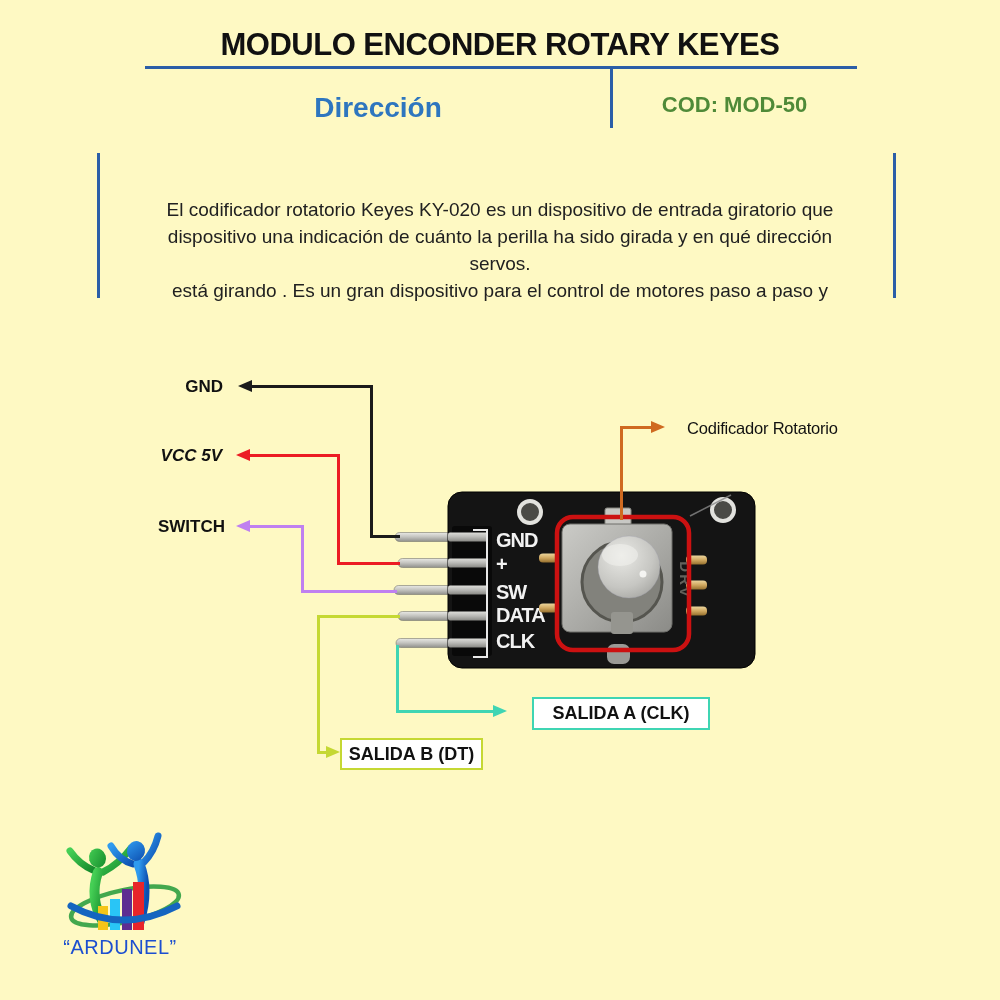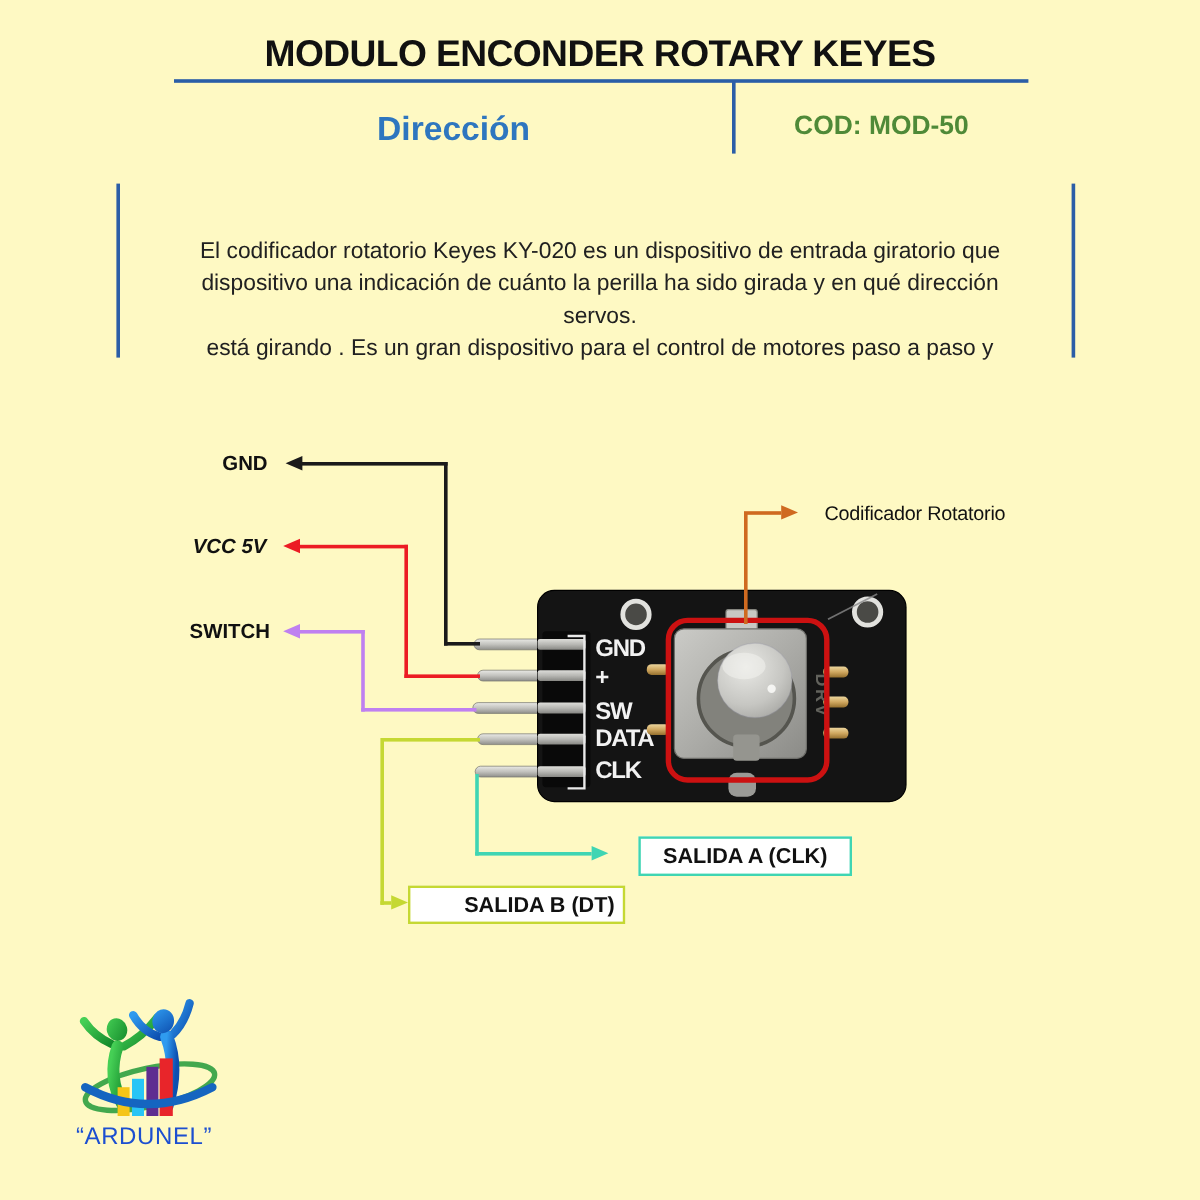--- a/index.html
+++ b/index.html
@@ -71,21 +71,21 @@
   <div class="arrow-l" style="left:236px;top:520px;border-right:14px solid #bf80f0;"></div>
   <div class="seg" style="left:248px;top:525px;width:56px;height:3px;background:#bf80f0;"></div>
   <div class="seg" style="left:301px;top:525px;width:3px;height:68px;background:#bf80f0;"></div>
   <div class="seg" style="left:301px;top:590px;width:96px;height:3px;background:#bf80f0;"></div>
   <div class="wire-label" style="left:120px;top:517px;width:105px;">SWITCH</div>
 
   <div class="seg" style="left:319px;top:615px;width:81px;height:3px;background:#c5d833;"></div>
   <div class="seg" style="left:317px;top:615px;width:3px;height:139px;background:#c5d833;"></div>
   <div class="seg" style="left:317px;top:751px;width:9px;height:3px;background:#c5d833;"></div>
   <div class="arrow-r" style="left:326px;top:746px;border-left:14px solid #c5d833;"></div>
-  <div class="callout" style="left:340px;top:738px;width:139px;height:28px;border:2px solid #c5d833;padding-left:38px;">SALIDA B (DT)</div>
+  <div class="callout" style="left:340px;top:738px;width:139px;height:28px;border:2px solid #c5d833;">SALIDA B (DT)</div>
 
   <div class="seg" style="left:396px;top:645px;width:3px;height:68px;background:#3fd5b3;"></div>
   <div class="seg" style="left:396px;top:710px;width:97px;height:3px;background:#3fd5b3;"></div>
   <div class="arrow-r" style="left:493px;top:705px;border-left:14px solid #3fd5b3;"></div>
   <div class="callout" style="left:509px;top:697px;width:174px;height:29px;border:2px solid #3fd5b3;margin-left:23px;">SALIDA A (CLK)</div>
 
   <div class="seg" style="left:620px;top:428px;width:3px;height:92px;background:#cf6a20;"></div>
   <div class="seg" style="left:620px;top:426px;width:31px;height:3px;background:#cf6a20;"></div>
   <div class="arrow-r" style="left:651px;top:421px;border-left:14px solid #cf6a20;"></div>
   <div class="enc-label" style="left:687px;top:419px;">Codificador Rotatorio</div>

